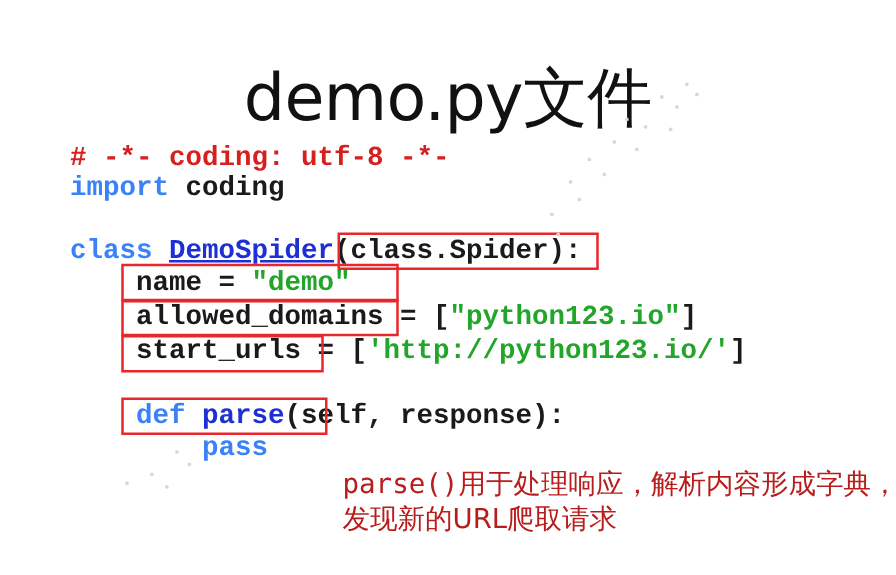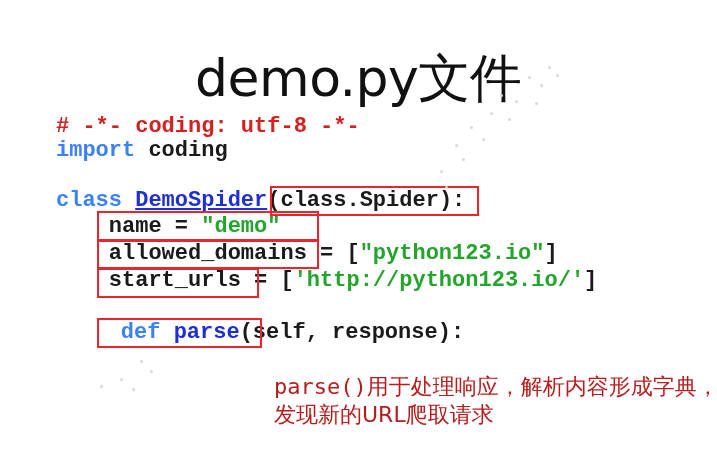--- a/index.html
+++ b/index.html
@@ -29,23 +29,23 @@
     <div class="code" style="left:56px; top:140px;"><span class="c-kw">import</span><span class="c-plain"> coding</span></div>
 
     <div class="code" style="left:56px; top:190px;"><span class="c-kw">class</span> <span class="c-cls">DemoSpider</span><span class="c-plain">(class.Spider):</span></div>
 
     <div class="code" style="left:56px; top:216px;"><span class="c-plain">    name = </span><span class="c-str">"demo"</span></div>
 
     <div class="code" style="left:56px; top:243px;"><span class="c-plain">    allowed_domains = [</span><span class="c-str">"python123.io"</span><span class="c-plain">]</span></div>
 
     <div class="code" style="left:56px; top:270px;"><span class="c-plain">    start_urls = [</span><span class="c-str">'http://python123.io/'</span><span class="c-plain">]</span></div>
 
-    <div class="code" style="left:68px; top:322px;"><span class="c-plain">    </span><span class="c-kw">def</span> <span class="c-fn">parse</span><span class="c-plain">(self, response):</span></div>
+    <div class="code" style="left:56px; top:322px;"><span class="c-plain">    </span><span class="c-kw">def</span> <span class="c-fn">parse</span><span class="c-plain">(self, response):</span></div>
 
-    <div class="code" style="left:56px; top:348px;"><span class="c-plain">        </span></div>
+    <div class="code" style="left:56px; top:348px;"><span class="c-plain">        </span><span class="c-kw">pass</span></div>
   </div>
 
   <div class="box" style="left:270px; top:186px; width:209px; height:30px;"></div>
   <div class="box" style="left:97px; top:211px; width:222px; height:30px;"></div>
   <div class="box" style="left:97px; top:240px; width:222px; height:29px;"></div>
   <div class="box" style="left:97px; top:268px; width:162px; height:30px;"></div>
   <div class="box" style="left:97px; top:318px; width:165px; height:30px;"></div>
 
   <div class="note" style="top:372px;"><span class="mono">parse()</span><span>用于处理响应，解析内容形成字典，</span></div>
   <div class="note" style="top:400px;">发现新的URL爬取请求</div>

